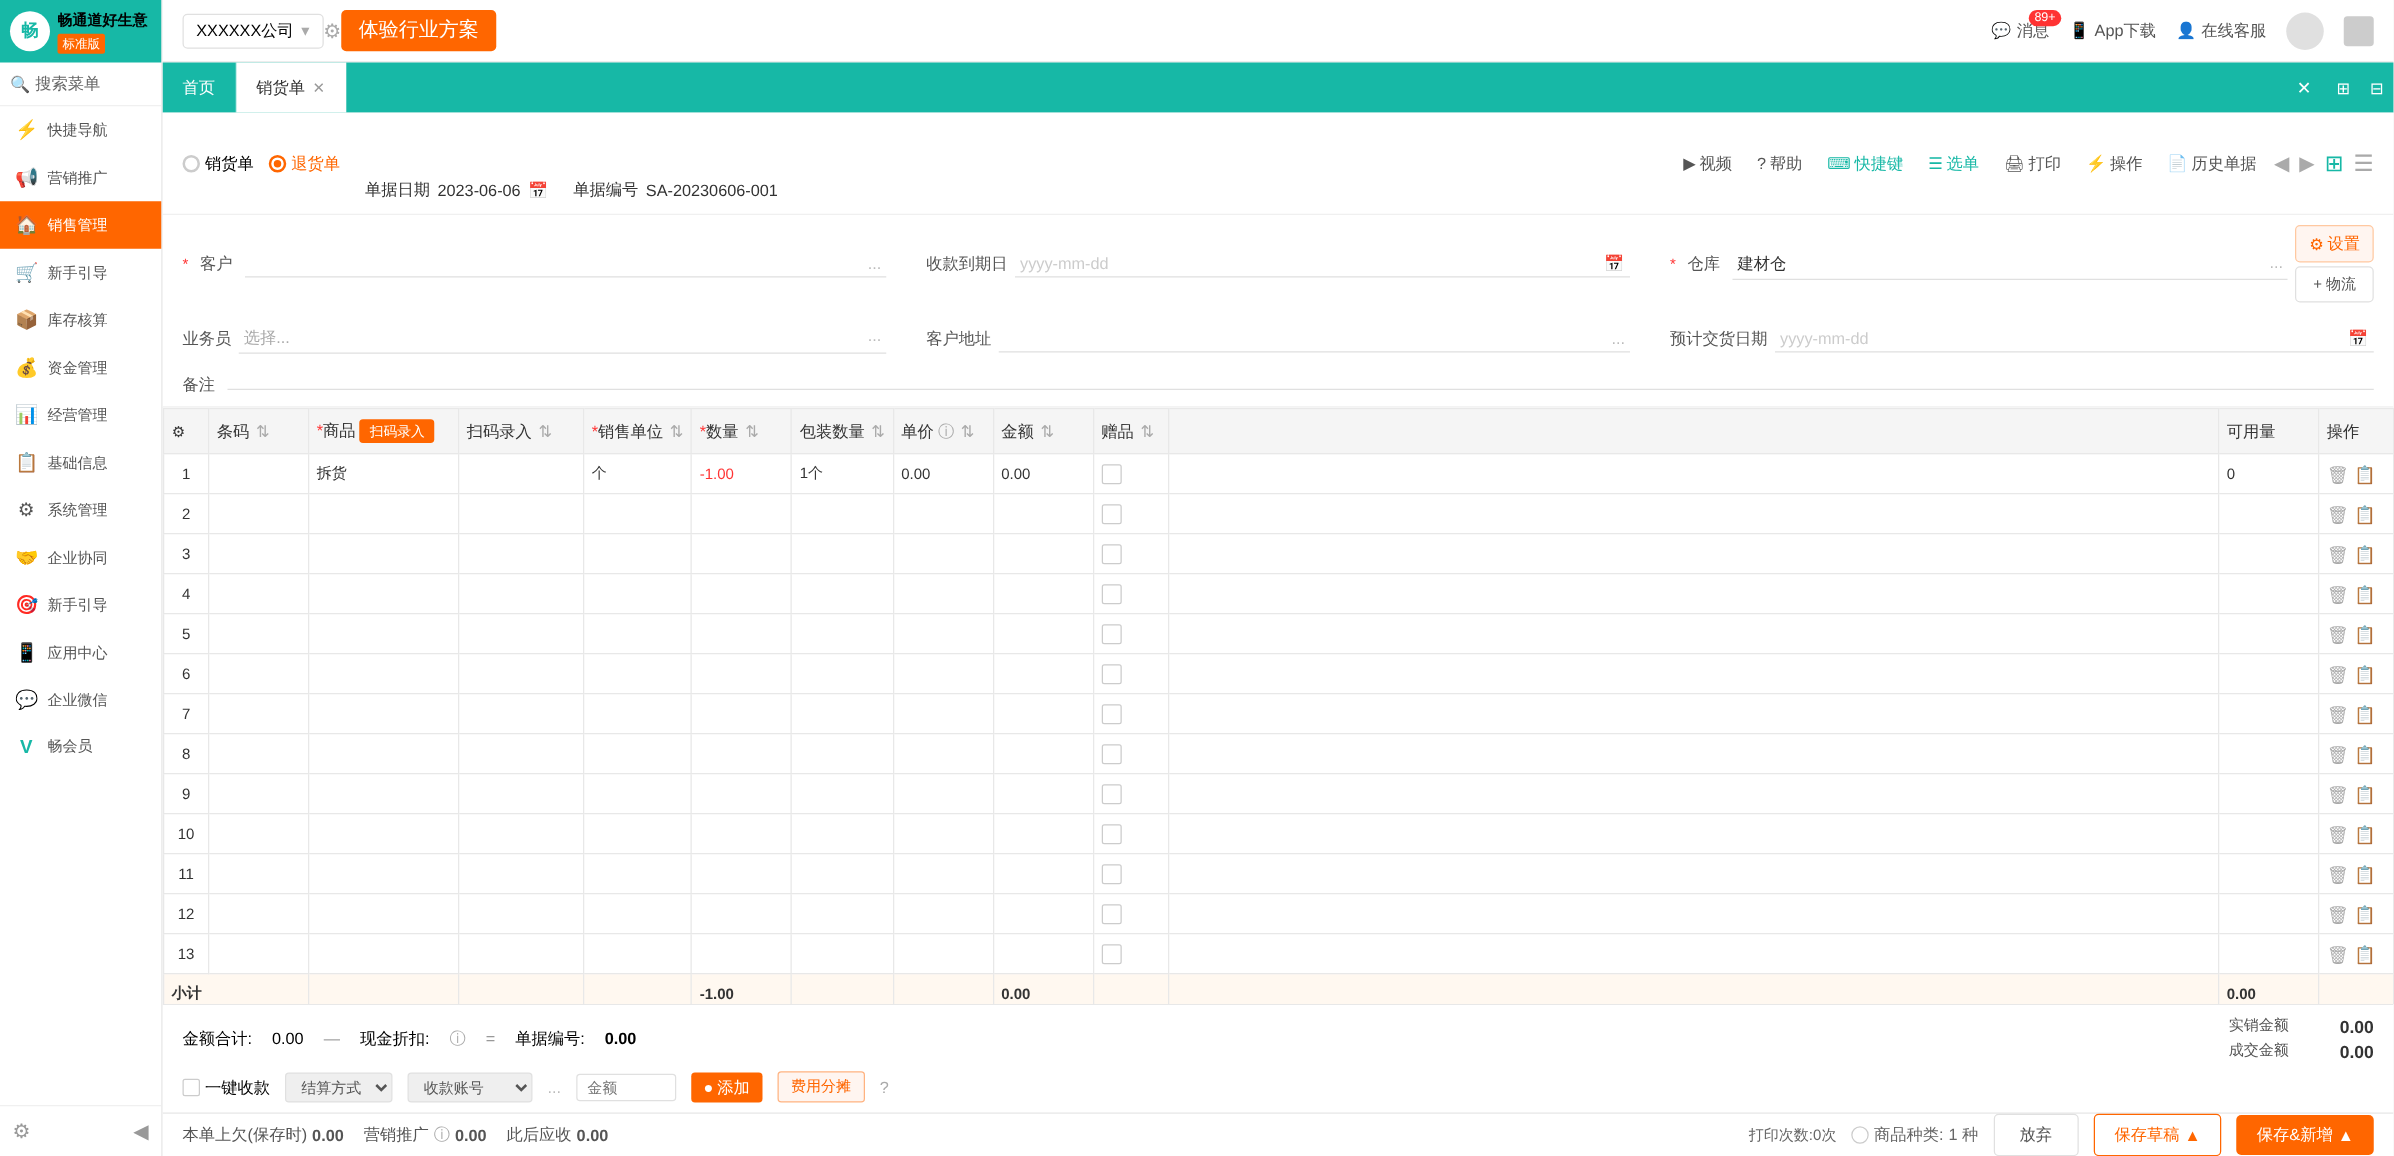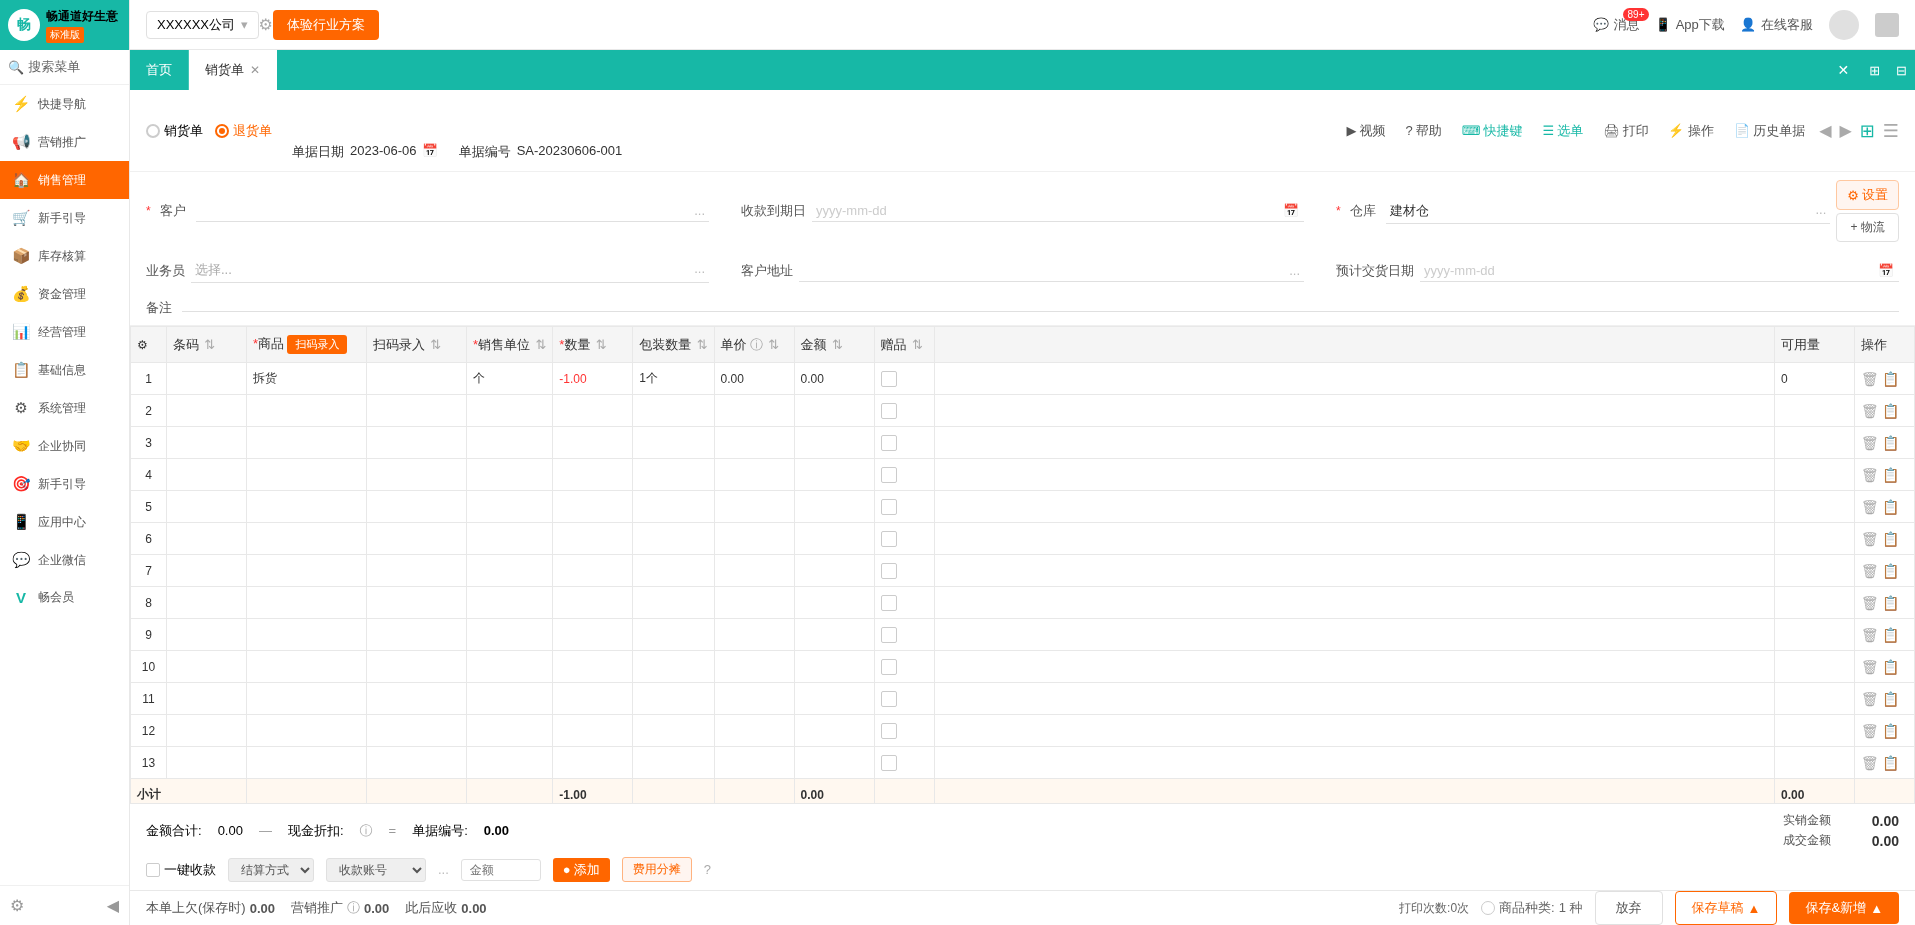--- a/index.html
+++ b/index.html
@@ -15,39 +15,39 @@
     .sidebar-item .icon { font-size: 15px; width: 18px; text-align: center; }
     .sidebar-item .label { font-size: 12px; }
     .sidebar-bottom { margin-top: auto; padding: 10px; display: flex; align-items: center; justify-content: space-between; border-top: 1px solid #f0f0f0; }
 
     
     .main { flex: 1; display: flex; flex-direction: column; height: 925px; overflow: hidden; }
 
     
     .top-header { height: 50px; background: #fff; display: flex; align-items: center; padding: 0 16px; border-bottom: 1px solid #e8e8e8; justify-content: space-between; flex-shrink: 0; }
     .company-selector { display: flex; align-items: center; gap: 6px; cursor: pointer; border: 1px solid #e0e0e0; border-radius: 4px; padding: 4px 10px; }
-    .btn-trial { background: #ff6600; color: #fff; border: none; border-radius: 4px; padding: 6px 14px; cursor: pointer; font-size: 13px; }
+    .btn-trial { background: #ff6600; color: #fff; border: none; border-radius: 4px; padding: 6px 14px; cursor: pointer; font-size: 16px; }
     .top-right { display: flex; align-items: center; gap: 16px; }
     .msg-btn { display: flex; align-items: center; gap: 4px; cursor: pointer; color: #555; font-size: 12px; position: relative; }
     .badge { background: #ff3333; color: #fff; font-size: 10px; border-radius: 8px; padding: 1px 5px; position: absolute; top: -8px; right: -10px; }
     .top-icon-btn { display: flex; align-items: center; gap: 4px; cursor: pointer; color: #555; font-size: 12px; }
     .avatar { width: 30px; height: 30px; background: #e0e0e0; border-radius: 50%; }
 
     
     .tab-bar { height: 40px; background: #17b8a6; display: flex; align-items: center; padding: 0; flex-shrink: 0; }
     .tab-item { height: 40px; display: flex; align-items: center; padding: 0 16px; cursor: pointer; color: #fff; font-size: 13px; border-right: 1px solid rgba(255,255,255,0.2); }
     .tab-item.active { background: #fff; color: #333; position: relative; }
     .tab-close { margin-left: 6px; color: #999; font-size: 12px; }
     .tab-item.home { background: transparent; }
     .radio-group { display: flex; align-items: center; gap: 12px; }
     .radio-item { display: flex; align-items: center; gap: 4px; cursor: pointer; }
     .radio-dot { width: 14px; height: 14px; border-radius: 50%; border: 2px solid #ccc; display: flex; align-items: center; justify-content: center; }
     .radio-dot.active { border-color: #ff6600; }
     .radio-dot.active::after { content: ''; width: 6px; height: 6px; background: #ff6600; border-radius: 50%; }
-    .form-date { display: flex; gap: 6px; color: #333; font-size: 13px; margin-top: 43px; }
+    .form-date { display: flex; align-items: center; gap: 6px; color: #333; font-size: 13px; margin-top: 43px; }
     .form-toolbar { display: flex; align-items: center; gap: 8px; margin-left: auto; }
     .toolbar-btn { display: flex; align-items: center; gap: 3px; cursor: pointer; color: #555; font-size: 12px; padding: 3px 6px; border-radius: 3px; }
     .btn-settings { background: #fff5f0; border: 1px solid #ffc8a0; color: #ff6600; border-radius: 4px; padding: 5px 10px; cursor: pointer; font-size: 12px; display: flex; align-items: center; gap: 3px; }
     .btn-wuliu { background: #fff; border: 1px solid #e0e0e0; color: #555; border-radius: 4px; padding: 5px 10px; cursor: pointer; font-size: 12px; }
 
     
     .table-container { flex: 1; overflow-y: auto; background: #fff; }
     .data-table { width: 100%; border-collapse: collapse; }
     .data-table th { background: #f5f5f5; padding: 8px 6px; text-align: left; font-weight: normal; color: #333; border: 1px solid #e8e8e8; font-size: 12px; white-space: nowrap; }
     .data-table th .sort { color: #aaa; margin-left: 2px; }

